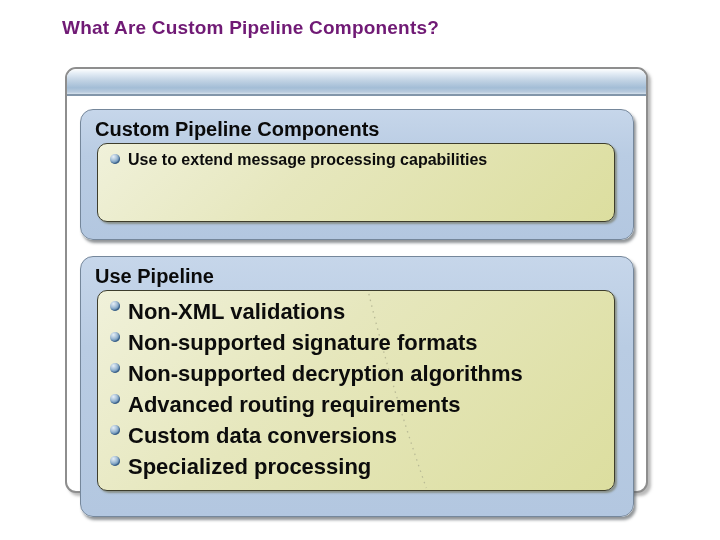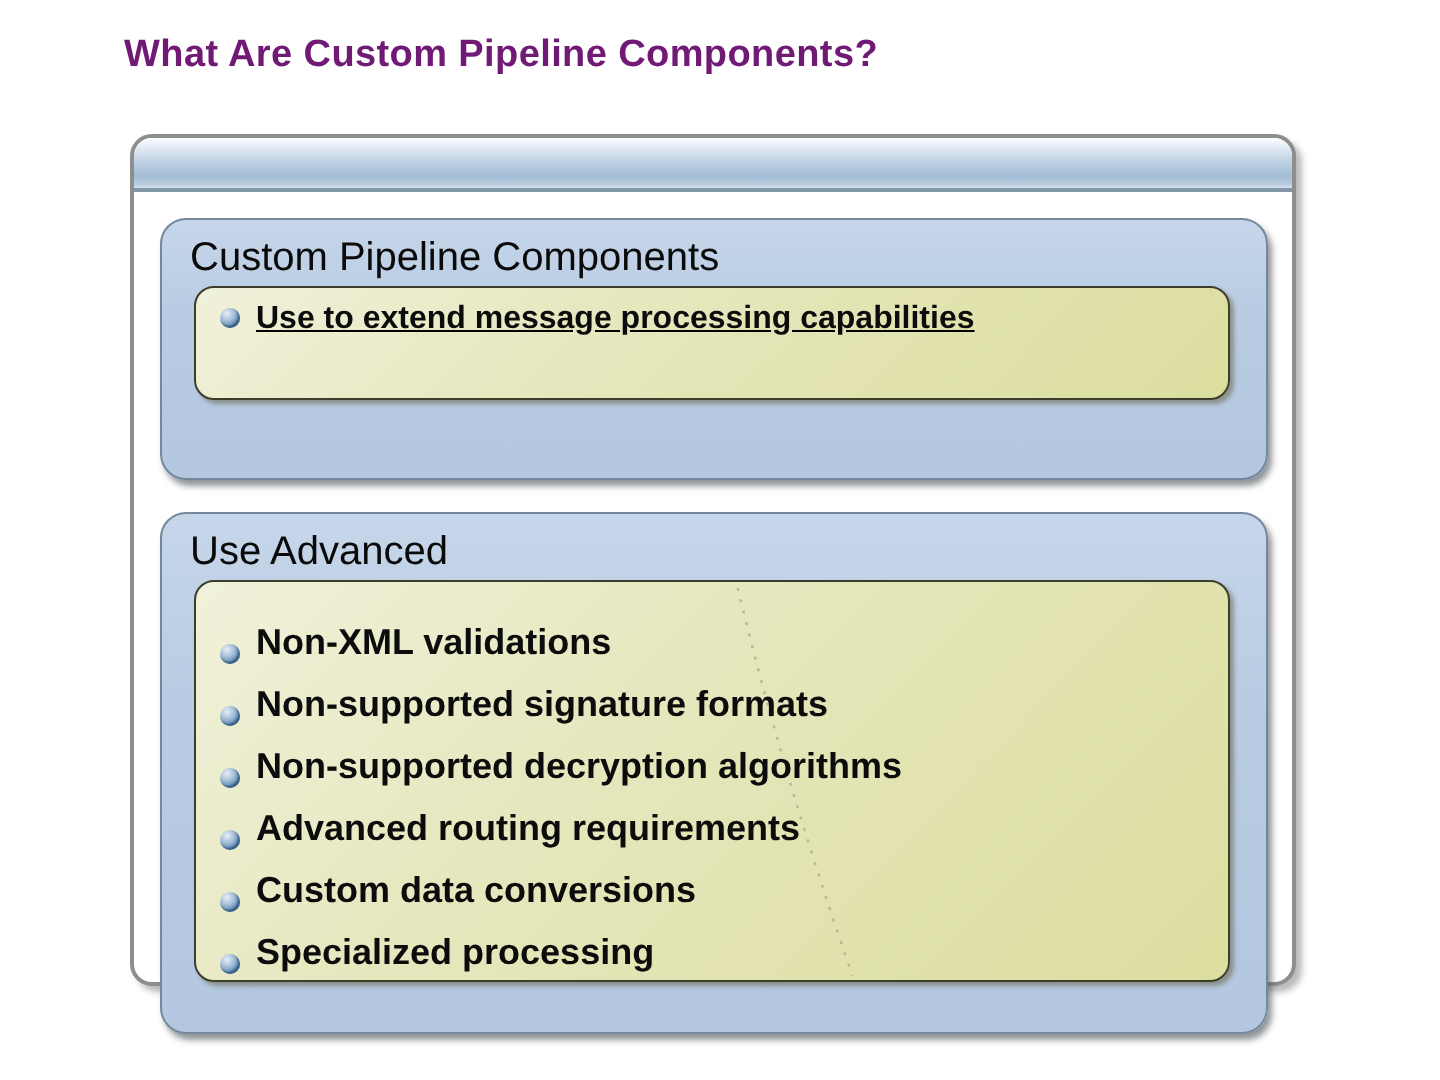--- a/index.html
+++ b/index.html
@@ -50,47 +50,47 @@
     border:1px solid #75879b;
     border-radius:13px;
     box-shadow:2px 3px 3px rgba(85,90,96,0.65);
   }
   .section-panel.first  { top:40px;  height:131px; }
   .section-panel.second { top:187px; height:261px; }
 
   .section-heading {
     margin:8px 12px 0 14px;
     font-size:20px;
-    font-weight:normal;
+    font-weight:bold;
     color:#0a0a0a;
   }
 
   
   .khaki-box {
     position:absolute;
     left:16px;
     width:518px;
     background:linear-gradient(135deg,#f0f1da 0%, #e6e7bd 40%, #dcde9f 100%);
     border:1px solid #3d3d2c;
     border-radius:10px;
     box-shadow:2px 2px 2px rgba(110,110,84,0.6);
   }
-  .khaki-box.kb1 { top:33px; height:57px; padding:5px 10px 13px 12px;text-decoration:underline; }
+  .khaki-box.kb1 { top:33px; height:79px; padding:5px 10px 13px 12px; }
   .khaki-box.kb2 { top:33px; height:201px; padding:10px 10px 0 12px; }
 
   .bullet-item {
     display:flex;
     align-items:flex-start;
     font-weight:bold;
     color:#0c0c0c;
     position:relative;
     z-index:1;
   }
   .kb1 .bullet-item { font-size:16px; line-height:21px; margin-bottom:11px; }
-  .kb2 .bullet-item { font-size:18px; line-height:22px; height:31px; align-items:flex-end; }
+  .kb2 .bullet-item { font-size:22px; line-height:22px; height:31px; align-items:flex-start; }
 
   .bullet-icon {
     flex:0 0 10px;
     width:10px; height:10px;
     border-radius:50%;
     margin-right:8px;
     background:radial-gradient(circle at 35% 28%,
       #e6eff7 0%, #a9c2d8 35%, #628eb8 68%, #3f6e9e 100%);
     box-shadow:inset -1px -1px 1px rgba(25,55,90,0.55);
   }
@@ -120,21 +120,21 @@
 
       <div class="khaki-box kb1">
         <div class="bullet-item">
           <span class="bullet-icon"></span>
           <span>Use to extend message processing capabilities</span>
         </div>
       </div>
     </div>
 
     <div class="section-panel second">
-      <div class="section-heading">Use Advanced</div>
+      <div class="section-heading">Use Pipeline</div>
 
       <div class="khaki-box kb2">
 
         <svg class="crease-svg" viewBox="0 0 518 201" xmlns="http://www.w3.org/2000/svg">
           <path d="M272,3 Q294,95 330,199" fill="none" stroke="#b4b592" stroke-width="1.3" stroke-dasharray="1.5,4.5" opacity="0.9"></path>
         </svg>
 
         <div class="bullet-item">
           <span class="bullet-icon"></span>
           <span>Non-XML validations</span>

